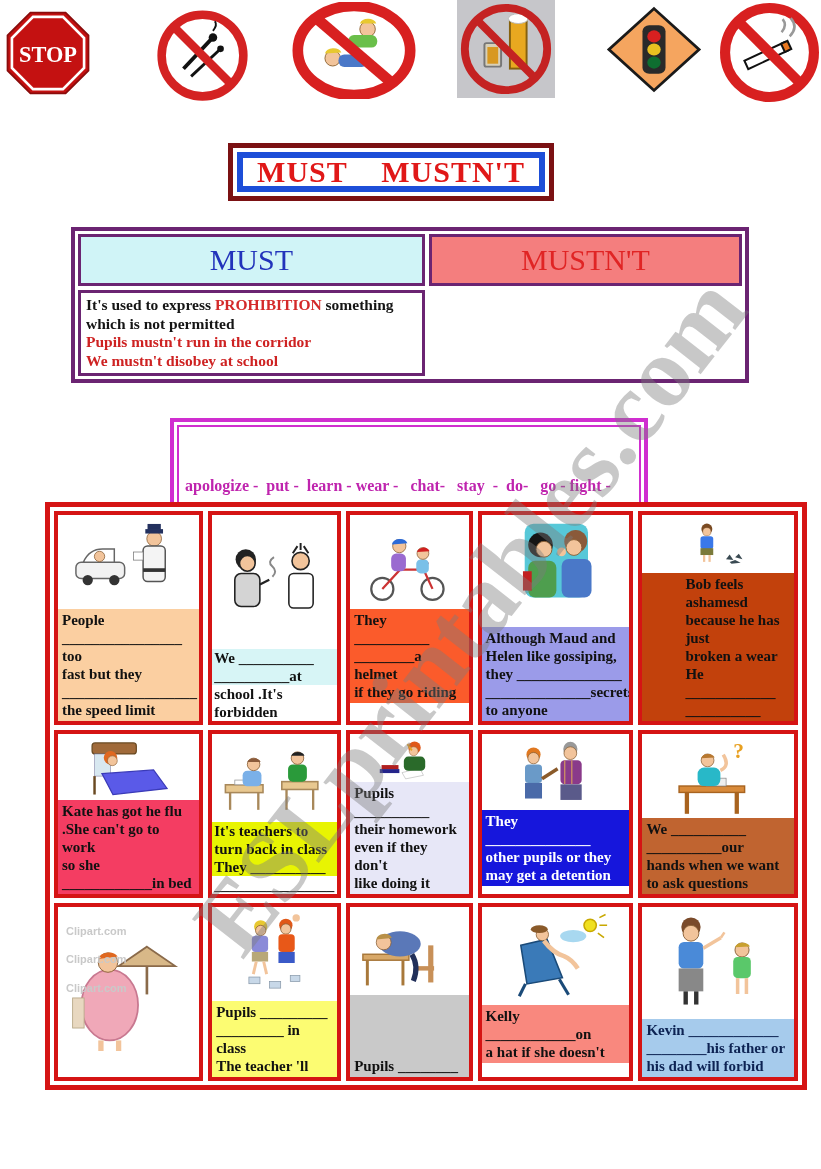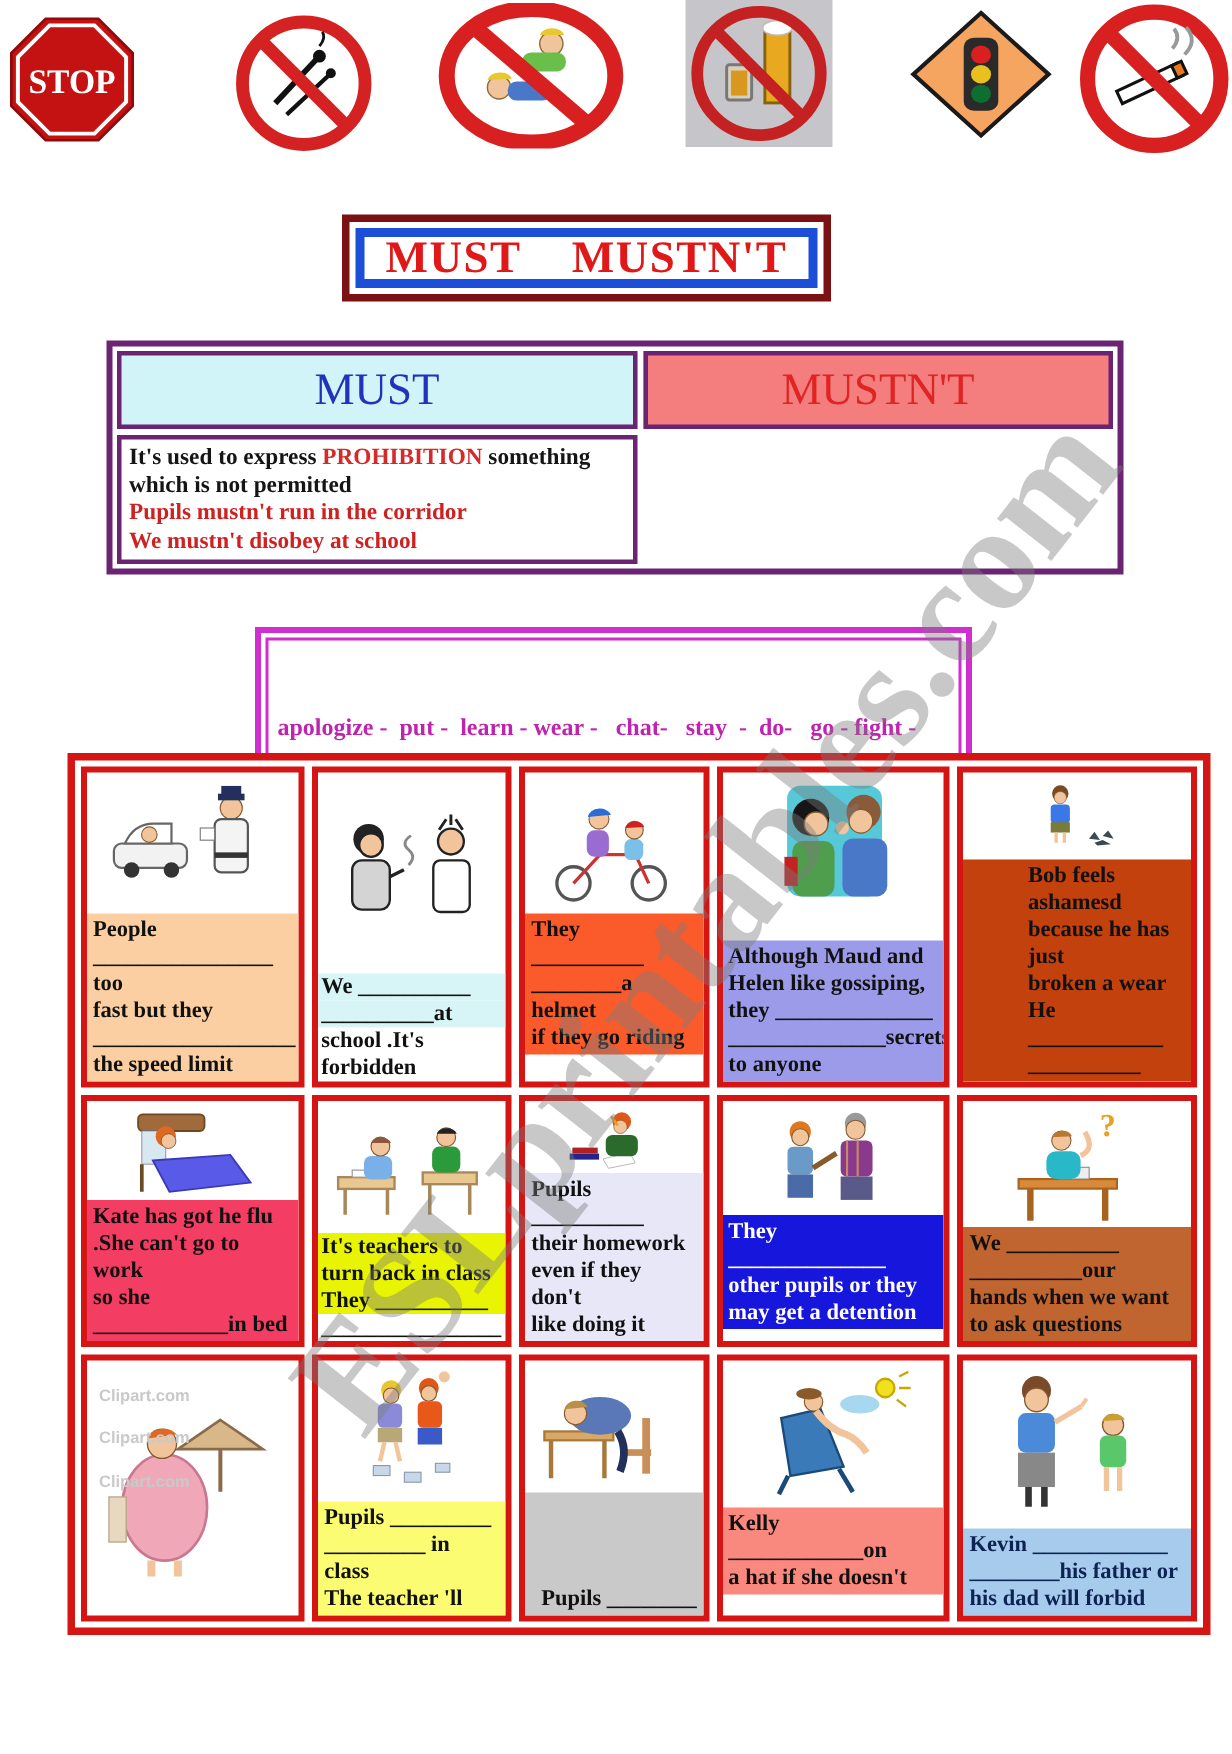--- a/index.html
+++ b/index.html
@@ -47,21 +47,21 @@
   .card{border:4px solid #D51414;background:#fff;display:flex;flex-direction:column;
     overflow:hidden;box-sizing:border-box;}
   .card-img{flex:1;display:flex;align-items:flex-end;justify-content:center;overflow:hidden;position:relative;}
   .card-img svg{width:94%;height:94%;}
   .caption{font-weight:bold;font-size:15px;line-height:1.2;padding:2px 2px;color:#111;}
   .caption div{padding:0 2px;min-height:18px;}
   .c2 .caption,.c7 .caption{background:transparent !important;padding:0;}
   .c3 .caption{min-height:84px;margin-bottom:18px;}
   .c6 .caption{min-height:88px;}
   .c9 .caption{color:#fff;margin-bottom:8px;}
-  .c13 .caption{min-height:78px;display:flex;flex-direction:column;justify-content:flex-end;text-align:right;}
+  .c13 .caption{min-height:78px;display:flex;flex-direction:column;justify-content:flex-end;}
   .c14 .caption{margin-bottom:14px;}
   .c15 .caption{color:#0D2353;}
   .clipwm{position:absolute;left:8px;top:10px;color:#C9C9C9;font-size:11px;font-weight:bold;
     font-family:"Liberation Sans",sans-serif;line-height:2.6;z-index:2;}
 </style>
 </head>
 <body>
 
 <div class="sign" style="left:4px;top:6px;width:88px;height:94px;">
   <svg viewBox="0 0 100 100">

